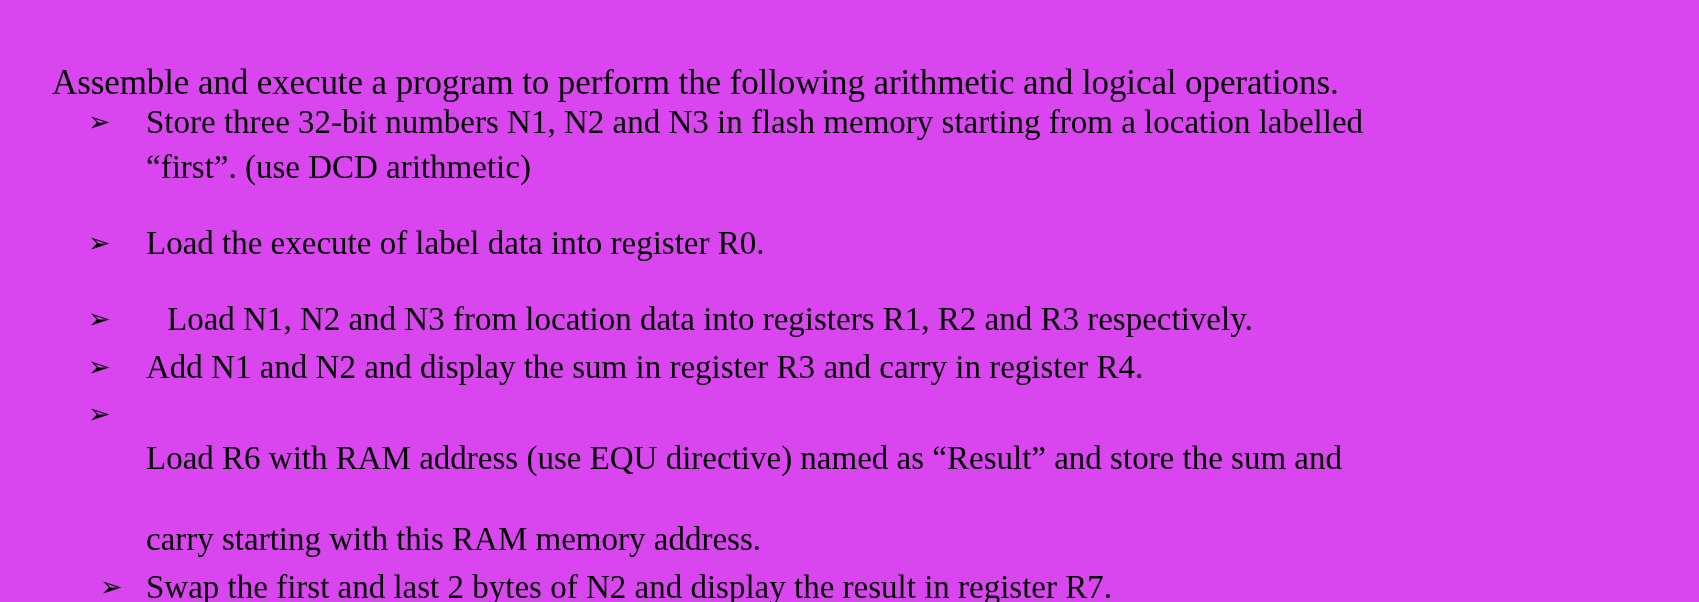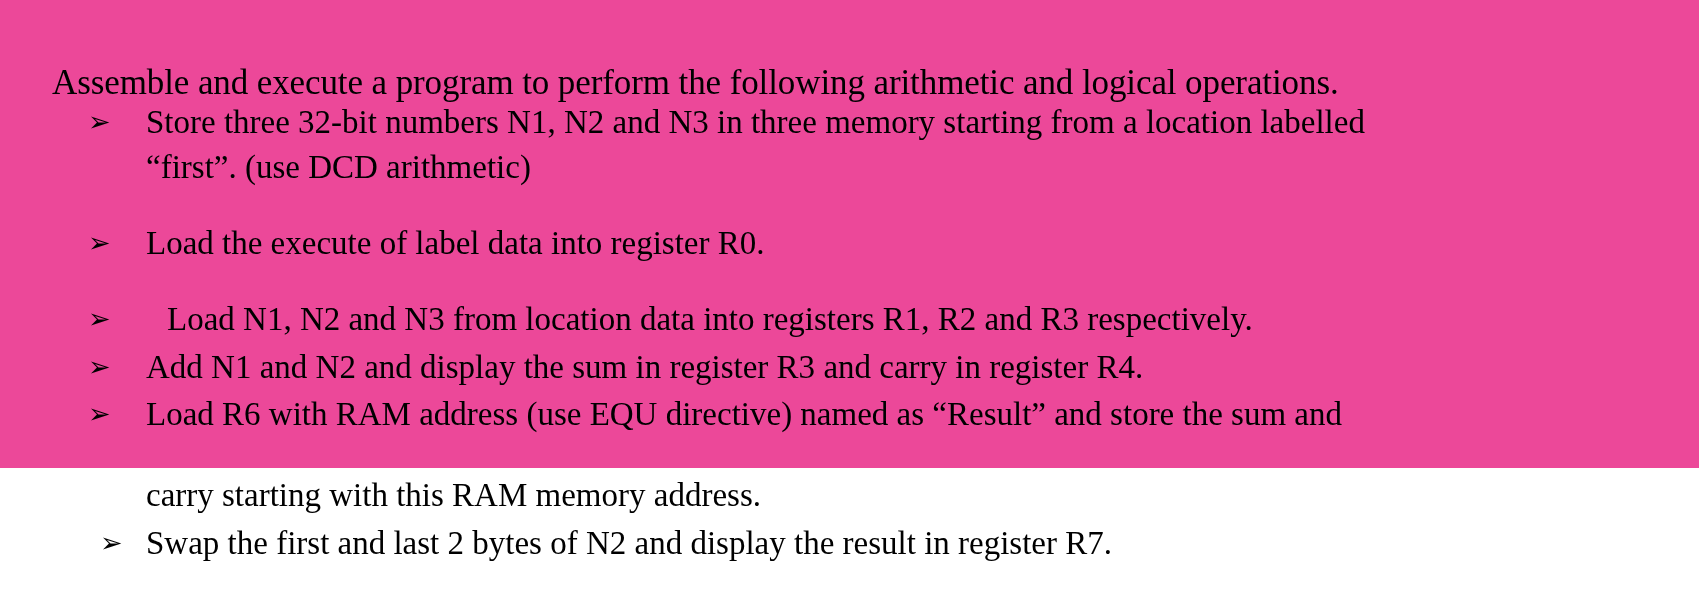--- a/index.html
+++ b/index.html
@@ -10,22 +10,22 @@
   body {
     width: 1699px;
     height: 602px;
     font-family: "Liberation Serif", "DejaVu Serif", serif;
     color: #000000;
     overflow: hidden;
   }
   .page {
     position: relative;
     width: 1699px;
-    height: 468px;
-    background: #ec4899;
+    height: 602px;
+    background: #d946ef;
     box-sizing: border-box;
     padding-left: 47px;
   }
   .intro {
     position: absolute;
     left: 52px;
     top: 26px;
     font-size: 35px;
     line-height: 1.28;
     letter-spacing: -0.1px;
@@ -70,21 +70,21 @@
 
 <div class="page">
 
   <p class="intro nowrap">Assemble and execute a program to perform the following arithmetic and logical operations.</p>
 
   <div class="bullet-list">
 
     <div class="bullet">
       <span class="marker">➢</span>
       <span class="btext">
-          <span style="display: block;"><span>Store three 32-bit numbers </span><b>N1</b><span>, </span><b>N2</b><span> and </span><b>N3</b><span> in three memory starting from a location labelled</span></span>
+          <span style="display: block;"><span>Store three 32-bit numbers </span><b>N1</b><span>, </span><b>N2</b><span> and </span><b>N3</b><span> in flash memory starting from a location labelled</span></span>
           <span style="display: block;"><b>“first”.</b><span> (use DCD arithmetic)</span></span>
         </span>
     </div>
 
     <div class="gap-lg"></div>
 
     <div class="bullet">
       <span class="marker">➢</span>
       <span class="btext">
           <span style="display: block;"><span>Load the execute of label </span><b>data</b><span> into register </span><b>R0.</b></span>
@@ -107,21 +107,21 @@
       <span class="btext">
           <span style="display: block;"><span>Add </span><b>N1</b><span> and </span><b>N2</b><span> and display the sum in register </span><b>R3</b><span> and carry in register </span><b>R4.</b></span>
         </span>
     </div>
 
     <div class="gap-sm"></div>
 
     <div class="bullet">
       <span class="marker">➢</span>
       <span class="btext">
-          <span style="display: block;"><span>Load </span><b>R6</b><span> with RAM address (use EQU directive) named as </span><b>“Result”</b><span> and store the sum and</span></span>
+          <span style="display: block; margin-top: 44px;"><span>Load </span><b>R6</b><span> with RAM address (use EQU directive) named as </span><b>“Result”</b><span> and store the sum and</span></span>
           <span style="display: block; margin-top: 36px;"><span>carry starting with this RAM memory address.</span></span>
         </span>
     </div>
 
     <div class="gap-sm"></div>
 
     <div class="bullet indent-last">
       <span class="marker">➢</span>
       <span class="btext">
           <span style="display: block;"><span> Swap the first and last 2 bytes of </span><b>N2</b><span> and display the result in register </span><b>R7</b><span>.</span></span>

